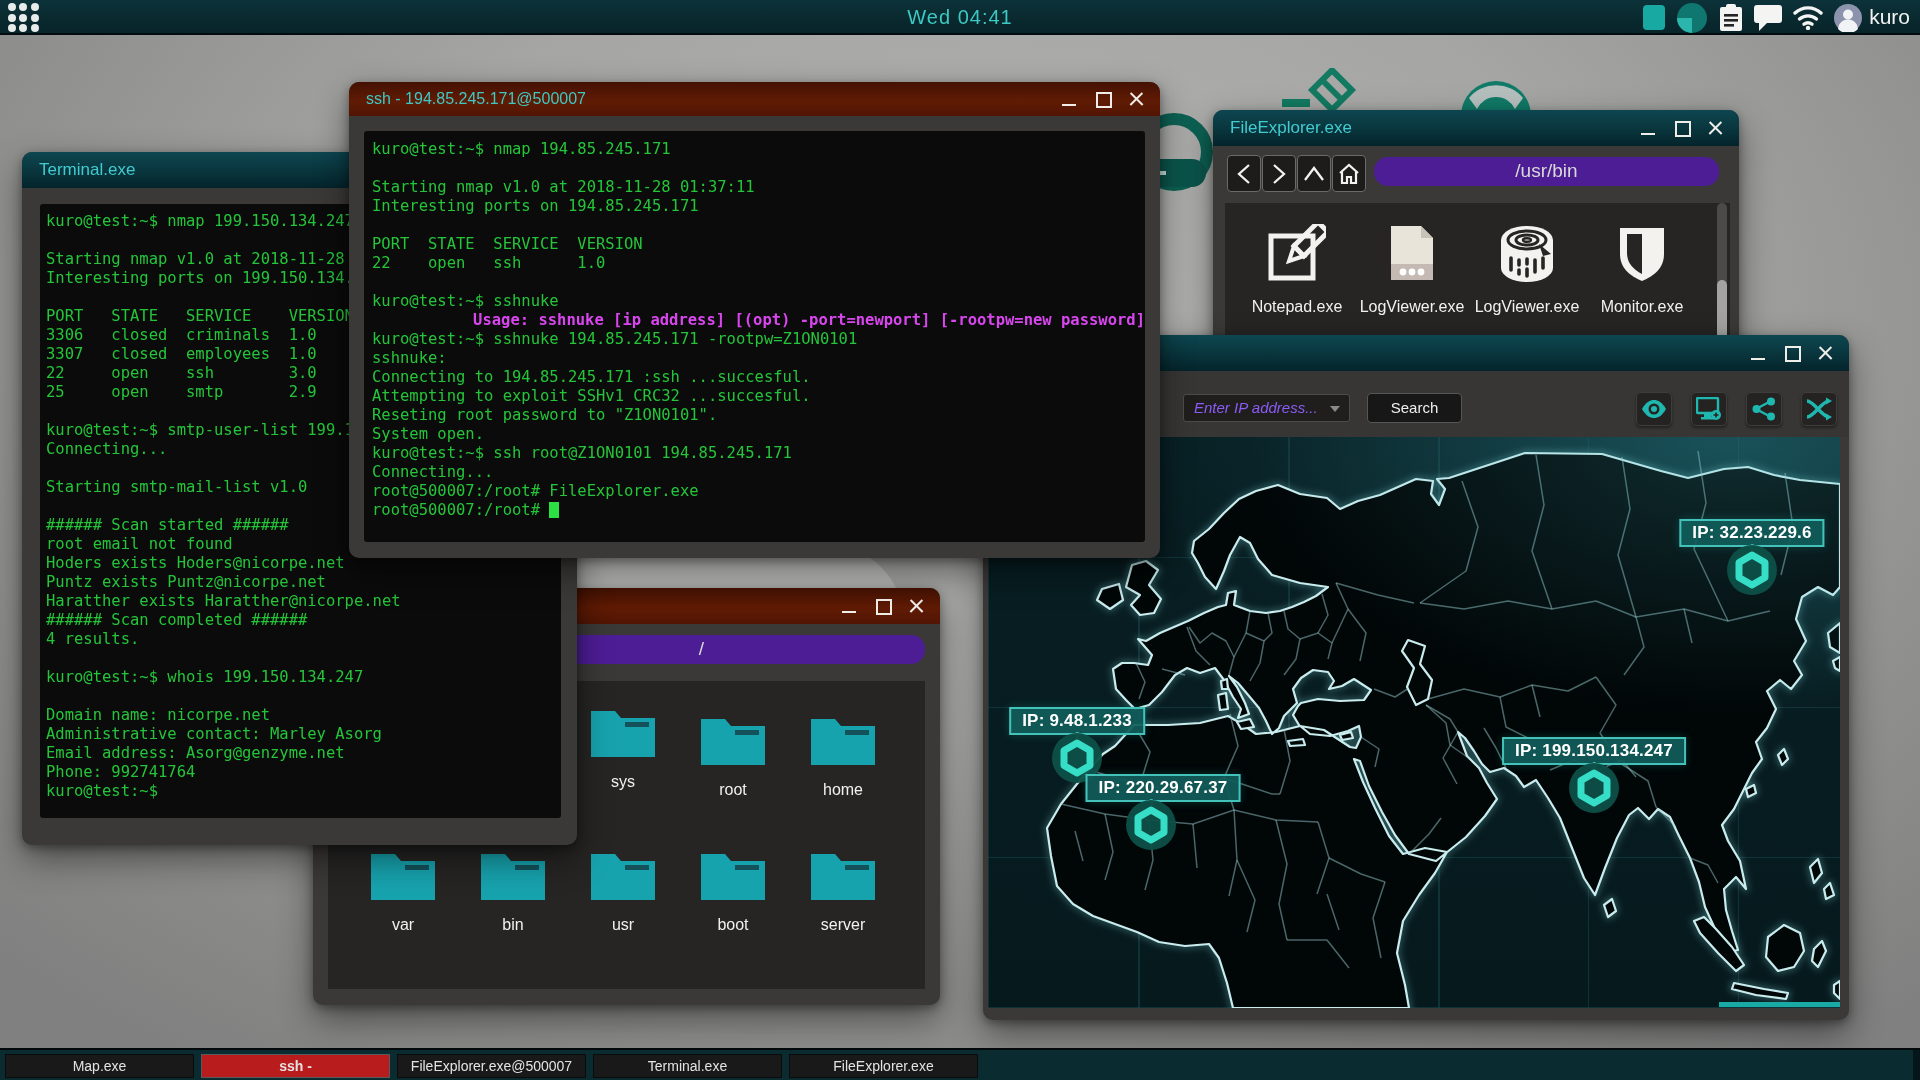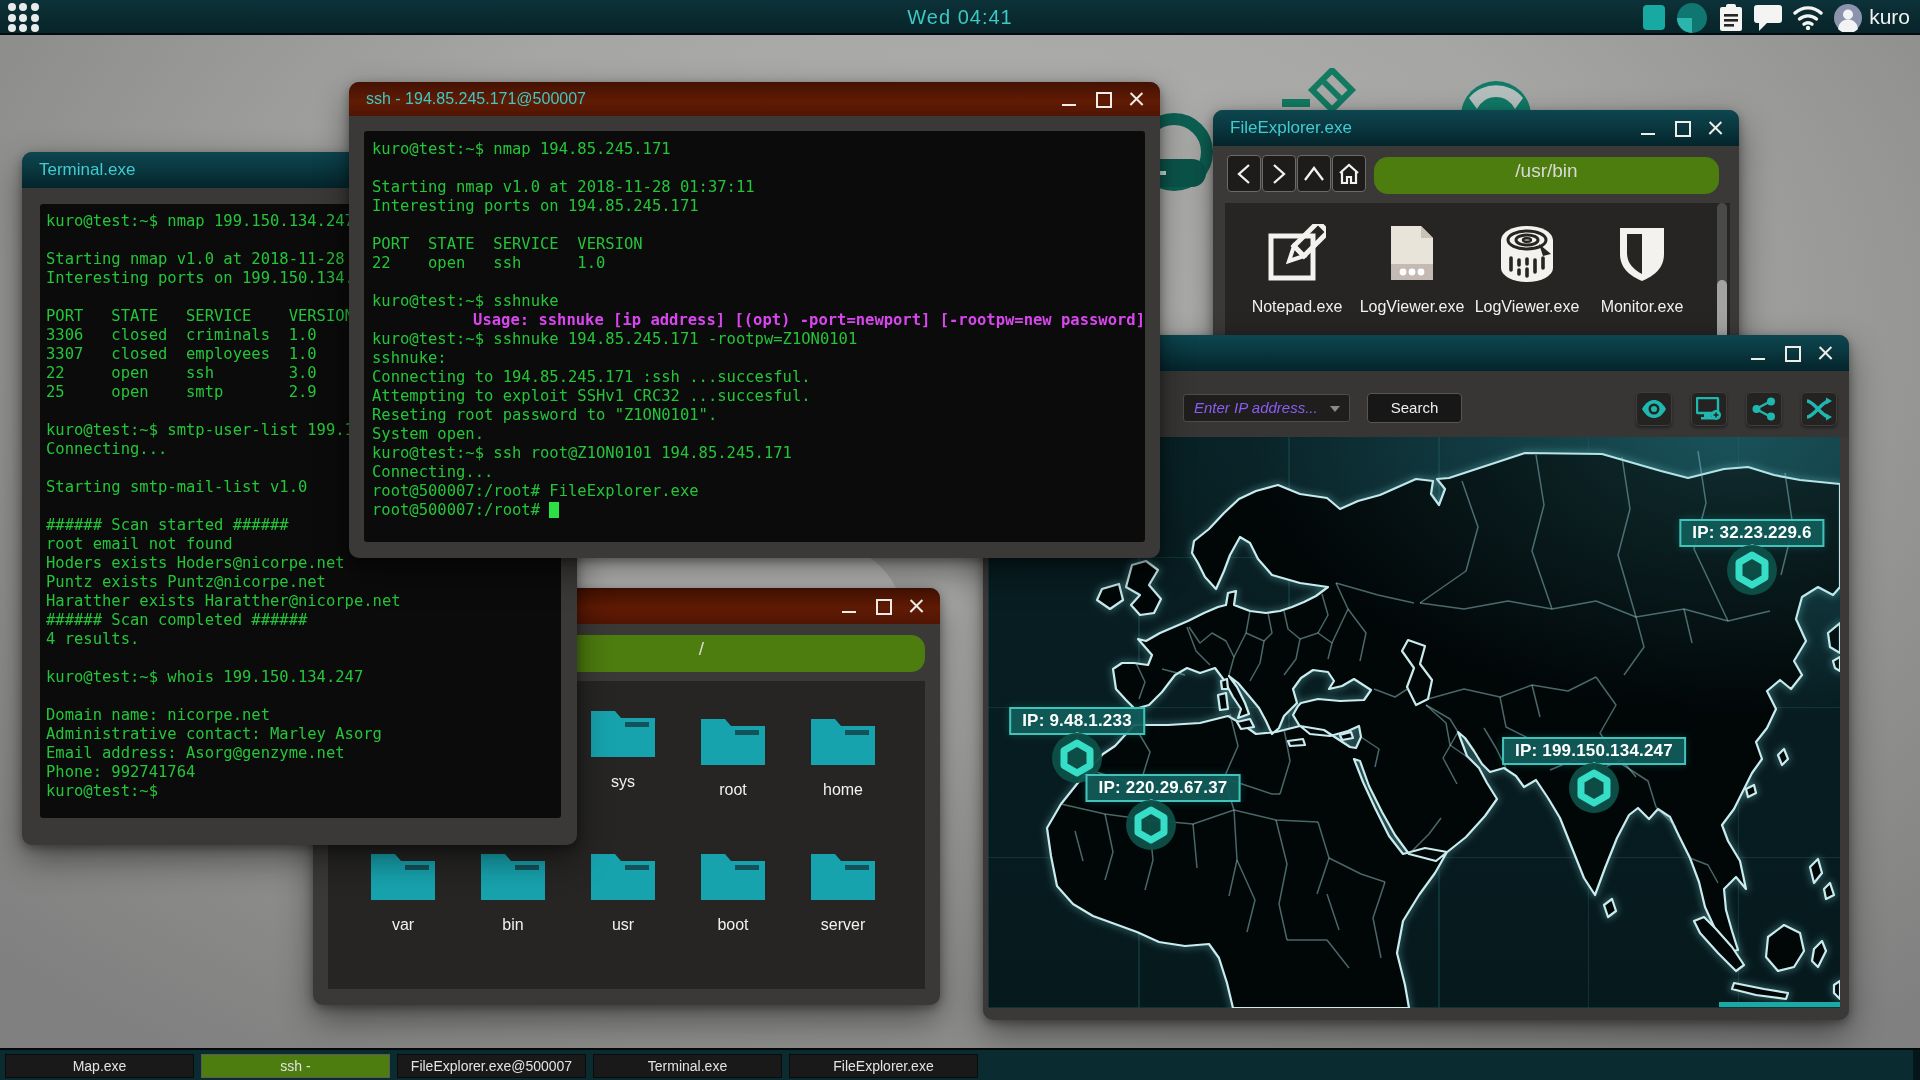--- a/index.html
+++ b/index.html
@@ -30,21 +30,21 @@
   .taskbar {
     position:absolute; left:0; bottom:0; width:1920px; height:32px;
     background:#0a2b30; border-top:2px solid #03090a; z-index:100;
   }
   .taskbar .tbtn {
     position:absolute; top:4px; height:24px; width:189px;
     background:#191919; border:1px solid #0b0b0b; color:#e3e3e3;
     font-size:14px; text-align:center; line-height:22px; cursor:pointer;
     white-space:nowrap; overflow:hidden;
   }
-  .taskbar .tbtn.active { background:#4d7c0f; border-color:#5a5a5a; font-weight:normal; }
+  .taskbar .tbtn.active { background:#b91c1c; border-color:#5a5a5a; font-weight:bold; }
   .taskbar .endcap { position:absolute; right:0; top:0; width:7px; height:32px; background:#04161a; }
 
   
   .window { position:absolute; border-radius:10px; background:#3b3937;
     box-shadow: 0 14px 34px rgba(0,0,0,.45), 0 3px 10px rgba(0,0,0,.35); }
   .titlebar { position:absolute; left:0; top:0; right:0; height:36px;
     border-radius:10px 10px 0 0; overflow:hidden; }
   .titlebar.teal { background:linear-gradient(180deg,#0d4650 0%, #0a3840 45%, #04242b 100%); }
   .titlebar.maroon { background:linear-gradient(180deg,#431103 0%, #601b04 55%, #511504 100%); }
   .titletext { position:absolute; left:17px; top:0; height:36px; line-height:35px;
@@ -75,21 +75,21 @@
   .win-ssh .titletext { font-size:16px; line-height:33px; }
   .win-ssh .winbtns { height:34px; }
   .win-ssh .termscreen { left:15px; top:49px; width:781px; height:411px; padding:9px 0 0 8px; }
 
   
   .fe-toolbar { position:absolute; left:0; right:0; height:56px; top:36px; }
   .navbtn { position:absolute; top:9px; width:34px; height:37px; background:#1d1c1b;
     border:1px solid #6a6a68; border-radius:4px; cursor:pointer;
     display:flex; align-items:center; justify-content:center; }
   .navbtn svg { display:block; }
-  .addressbar { position:absolute; top:11px; height:37px; background:#4d7c0f;
+  .addressbar { position:absolute; top:11px; height:29px; background:#4c1d95;
     border-radius:14px; color:#d9d9d7; font-size:19px; text-align:center; line-height:28px;
     white-space:nowrap; overflow:hidden; }
   .fe-content { position:absolute; background:#262524; }
   .fe-item { position:absolute; width:110px; text-align:center; cursor:pointer; }
   .fe-item .ficon { height:62px; display:flex; align-items:flex-end; justify-content:center; }
   .fe-item .flabel { margin-top:16px; color:#f1f1ef; font-size:16px; white-space:nowrap; }
 
   .win-fe1 { left:1213px; top:110px; width:526px; height:292px; z-index:20; }
   .win-fe1 .navbtn.n0 { left:14px; } .win-fe1 .navbtn.n1 { left:49px; }
   .win-fe1 .navbtn.n2 { left:84px; } .win-fe1 .navbtn.n3 { left:119px; }

